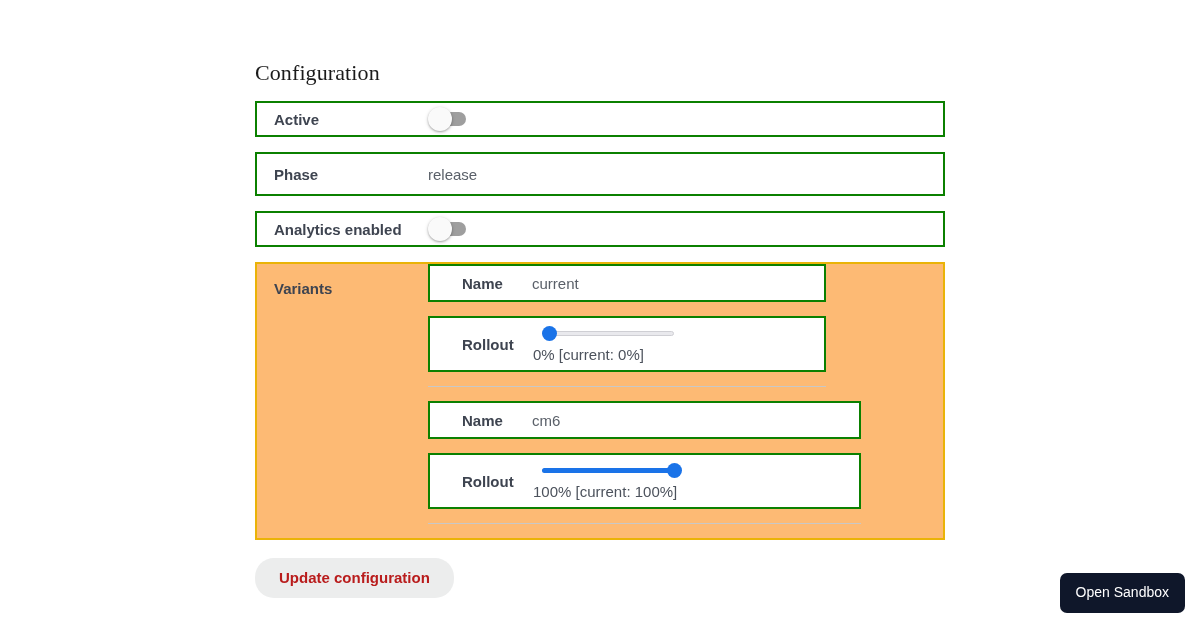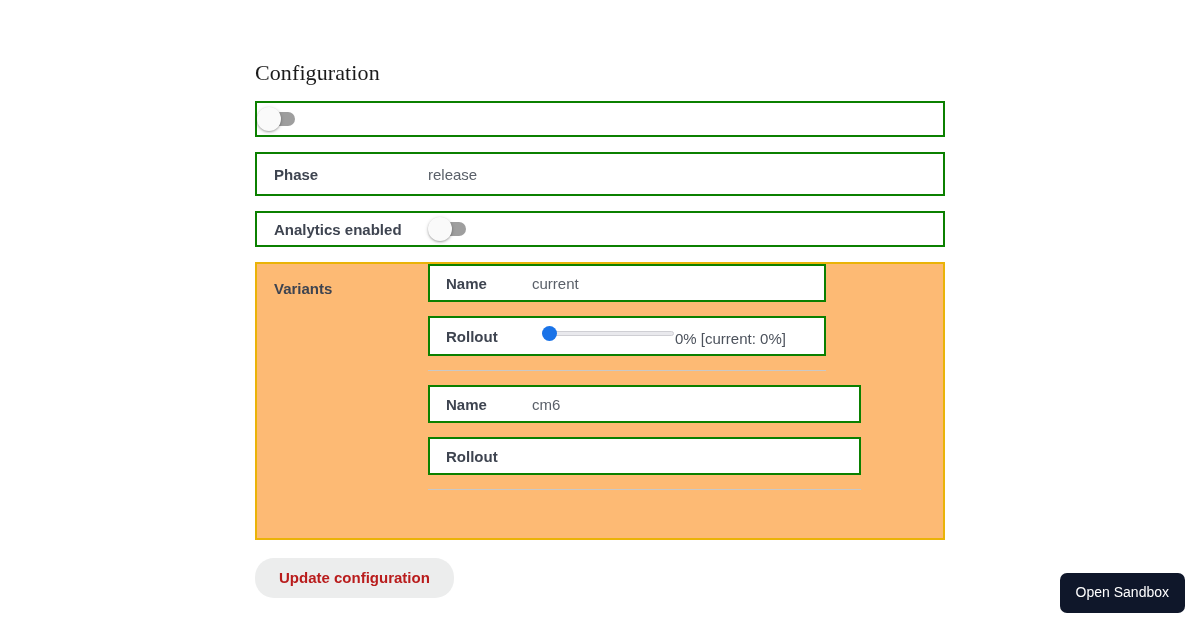--- a/index.html
+++ b/index.html
@@ -119,39 +119,39 @@
     background: #ffffff;
     box-sizing: border-box;
     display: flex;
     align-items: center;
     margin-bottom: 14px;
     min-height: 38px;
   }
   .sub-row.first { margin-top: 0; }
   .sub-row .field-label {
     width: 102px;
-    padding-left: 16px;
+    padding-left: 32px;
   }
 
   .variant-a .sub-row { width: 398px; }
   .variant-b .sub-row { width: 433px; }
 
   .variant-a hr.sep { width: 398px; }
   .variant-b hr.sep { width: 433px; }
 
   hr.sep {
     border: 0;
     border-top: 1px solid #c8c8c8;
     margin: 0 0 14px 0;
     height: 0;
   }
 
   .rollout-cell {
     display: flex;
-    flex-direction: row;
+    flex-direction: column;
     align-items: flex-start;
     padding: 7px 0 6px 0;
   }
 
   
   .slider {
     position: relative;
     width: 132px;
     height: 16px;
     margin-left: 10px;
@@ -227,20 +227,21 @@
 </style>
 </head>
 <body>
 
 <div class="page">
 
   <h1 class="page-title">Configuration</h1>
 
   
   <div class="field-row row-outer">
+    <div class="field-label">Active</div>
     <div class="switch">
       <div class="track"></div>
       <div class="knob"></div>
     </div>
   </div>
 
   
   <div class="field-row row-outer" style="min-height:44px;">
     <div class="field-label">Phase</div>
     <div class="field-value">release</div>
@@ -280,20 +281,28 @@
         <hr class="sep">
       </div>
 
       <div class="variant-group variant-b">
         <div class="sub-row">
           <div class="field-label">Name</div>
           <div class="field-value">cm6</div>
         </div>
         <div class="sub-row">
           <div class="field-label">Rollout</div>
+          <div class="rollout-cell">
+            <div class="slider">
+              <div class="s-track"></div>
+              <div class="s-fill" style="width:132px;"></div>
+              <div class="s-thumb" style="left:132px;"></div>
+            </div>
+            <div class="rollout-text">100% [current: 100%]</div>
+          </div>
         </div>
         <hr class="sep">
       </div>
 
     </div>
   </div>
 
   <button class="update-button">Update configuration</button>
 
 </div>

